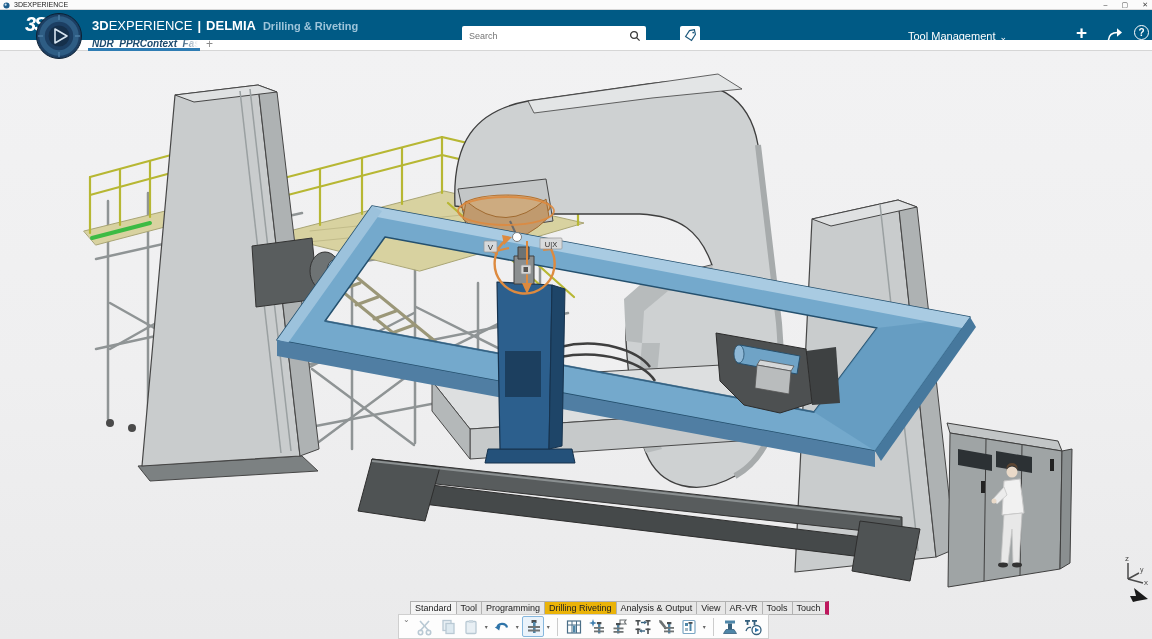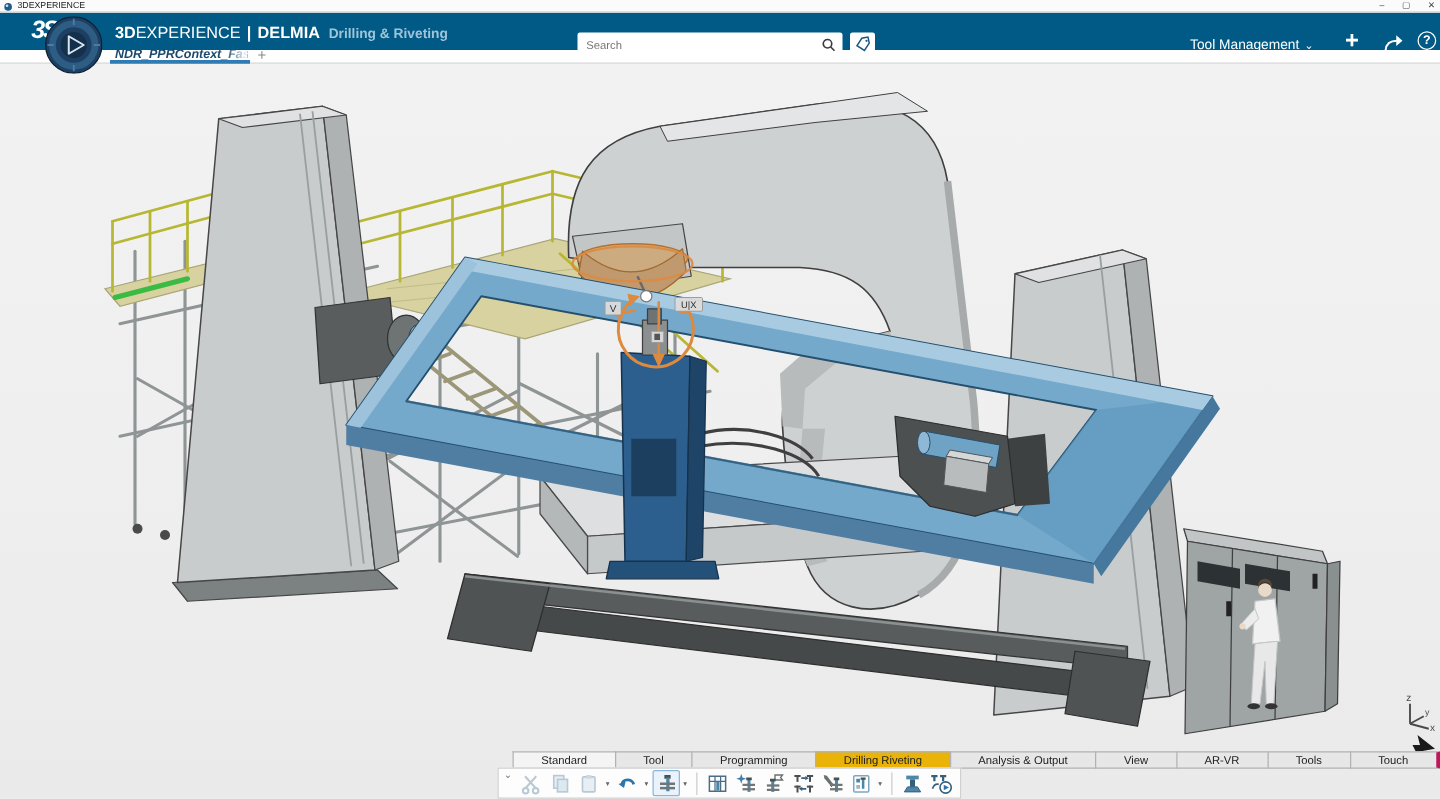--- a/index.html
+++ b/index.html
@@ -17,28 +17,28 @@
   
   #appbar { position:absolute; left:0; top:10px; width:1152px; height:30px;
     background:#005a85; z-index:40; }
   #dslogo { position:absolute; left:8px; top:3px; color:#fff; font-size:20px;
     font-weight:bold; font-style:italic; letter-spacing:-2px;margin-left:17px; }
   #compass { position:absolute; left:36px; top:13px; width:46px; height:46px; z-index:60; }
   #brand { position:absolute; left:92px; top:8px; color:#fff; font-size:13px; white-space:nowrap; }
   #brand .bold { font-weight:bold; }
   #brand .divider { font-weight:bold; margin:0 5px; }
   #brand .subtitle { font-size:11px; color:#9dc4da; margin-left:7px; font-weight:bold; }
-  #searchwrap { position:absolute; left:462px; top:16px; width:212px; height:19px;
+  #searchwrap { position:absolute; left:462px; top:16px; width:184px; height:19px;
     background:#fff; border-radius:2px; display:flex; align-items:center; }
   #searchwrap input { border:none; outline:none; flex:1; font-size:9px; color:#333;
     padding-left:7px; background:transparent; font-family:"Liberation Sans",sans-serif; }
   #searchwrap svg { margin-right:5px; }
   #tagbtn { position:absolute; left:680px; top:16px; width:20px; height:19px;
     background:#fff; border-radius:2px; display:flex; align-items:center; justify-content:center; }
-  #toolmenu { position:absolute; left:952px; top:20px; color:#fff; font-size:11px; }
+  #toolmenu { position:absolute; left:908px; top:20px; color:#fff; font-size:11px; }
   #toolmenu .caret { font-size:9px; margin-left:4px; }
   #plusbtn { position:absolute; left:1076px; top:12px; color:#fff; font-size:19px; font-weight:bold; }
   #sharebtn { position:absolute; left:1106px; top:16px; }
   #helpbtn { position:absolute; left:1134px; top:15px; width:15px; height:15px; border:1.3px solid #fff;
     border-radius:50%; color:#fff; font-size:10px; font-weight:bold; text-align:center; line-height:13px; }
 
   
   #tabrow { position:absolute; left:0; top:40px; width:1152px; height:11px;
     background:#fff; border-bottom:1px solid #d6d6d6; z-index:30; }
   #doctab { position:absolute; left:92px; top:-2px; width:106px; font-size:10px; font-weight:bold;
@@ -50,21 +50,21 @@
   #collapsebtn { position:absolute; left:1127px; top:12px; width:19px; height:15px; background:#fff;
     border:1px solid #c9c9c9; border-radius:2px; display:flex; align-items:center; justify-content:center; z-index:35; }
 
   
   #viewport { position:absolute; left:0; top:51px; width:1152px; height:588px;
     background:linear-gradient(180deg,#f2f2f3 0%,#efeff0 55%,#eaeaeb 100%); }
   #scene { position:absolute; left:0; top:0; }
 
   
   #actiontabs { position:absolute; left:410px; top:601px; height:14px; display:flex; z-index:20; }
-  .atab { font-size:9px; line-height:12px; padding:0 22px; background:#e7e7e7; color:#222;
+  .atab { font-size:9px; line-height:12px; padding:0 4px; background:#e7e7e7; color:#222;
     border:1px solid #b2b2b2; border-right:none; white-space:nowrap;text-align:right; }
   .atab:last-child { border-right:4px solid #be185d; }
   .atab.active { background:#eab308; }
   .atab.semi { background:#f4f4f4; }
   #actionicons { position:absolute; left:398px; top:614px; height:25px; background:#fdfdfd;
     border:1px solid #cfcfcf; display:flex; align-items:center; padding:0 4px; gap:1px; z-index:20; }
   .overflow-chevron { font-size:8px; color:#777; margin-right:3px; align-self:flex-start; }
   .tool { width:22px; height:21px; display:flex; align-items:center; justify-content:center; }
   .tool.sel { border:1px solid #86b7dd; background:#eaf3fb; border-radius:2px; }
   .tcaret { font-size:6px; color:#666; width:7px; text-align:center; }

